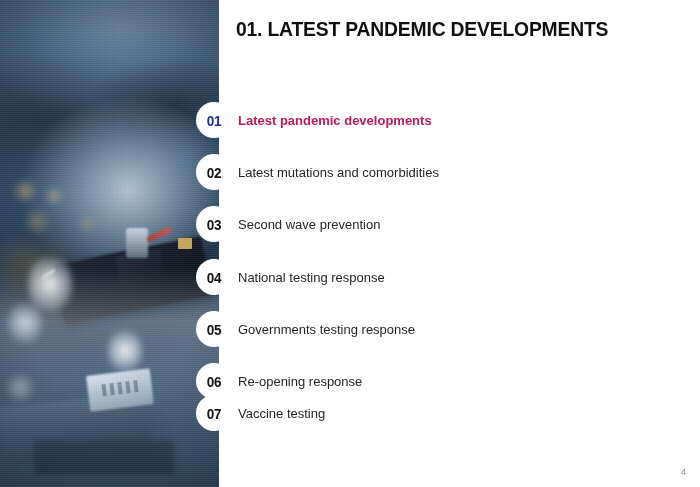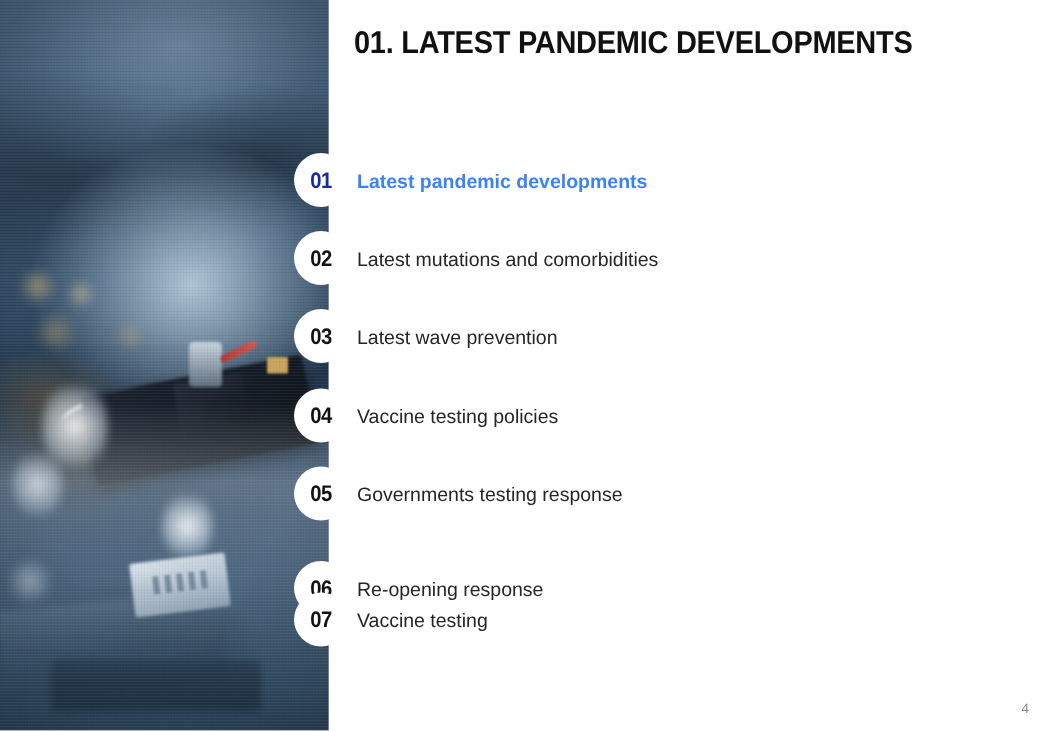--- a/index.html
+++ b/index.html
@@ -189,21 +189,21 @@
     transform:scaleX(.9);
   }
   .agenda-item.active .badge-num{color:#1a2a9e;}
   .item-label{
     margin-left:6px;
     font-size:13px;
     color:#252525;
     white-space:nowrap;
   }
   .agenda-item.active .item-label{
-    color:#3b82f6;
+    color:#be185d;
     font-weight:bold;
   }
 
   
   .page-number{
     position:absolute;
     right:14px;bottom:10px;
     font-size:9px;
     color:#8a8a8a;
   }
@@ -259,38 +259,38 @@
       <span class="badge">
         <span class="badge-num">02</span>
       </span>
       <span class="item-label">Latest mutations and comorbidities</span>
     </div>
 
     <div class="agenda-item" style="top:206px">
       <span class="badge">
         <span class="badge-num">03</span>
       </span>
-      <span class="item-label">Latest wave prevention</span>
+      <span class="item-label">Second wave prevention</span>
     </div>
 
     <div class="agenda-item" style="top:259px">
       <span class="badge">
         <span class="badge-num">04</span>
       </span>
-      <span class="item-label">Vaccine testing policies</span>
+      <span class="item-label">National testing response</span>
     </div>
 
     <div class="agenda-item" style="top:311px">
       <span class="badge">
         <span class="badge-num">05</span>
       </span>
       <span class="item-label">Governments testing response</span>
     </div>
 
-    <div class="agenda-item" style="top:374px">
+    <div class="agenda-item" style="top:363px">
       <span class="badge">
         <span class="badge-num">06</span>
       </span>
       <span class="item-label">Re-opening response</span>
     </div>
 
     <div class="agenda-item" style="top:395px">
       <span class="badge">
         <span class="badge-num">07</span>
       </span>

